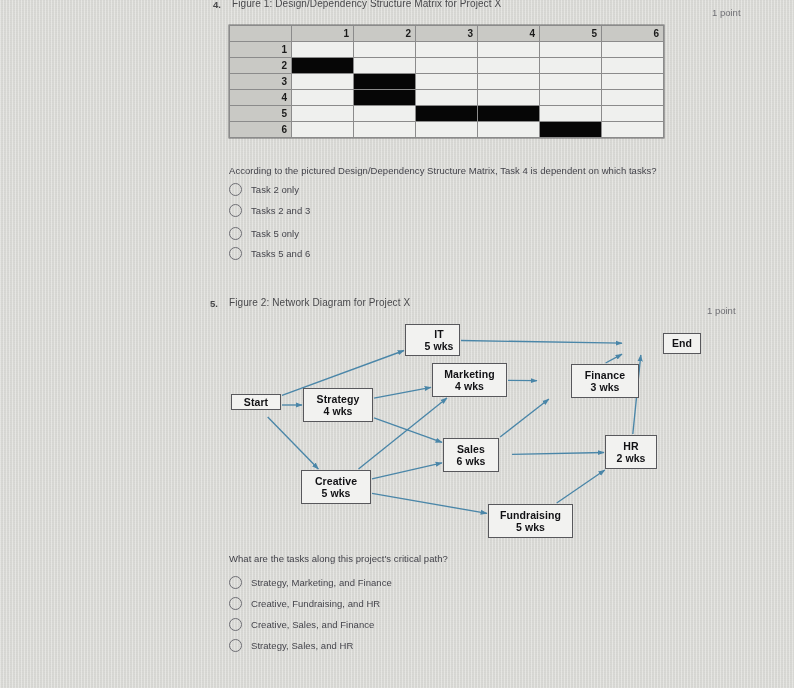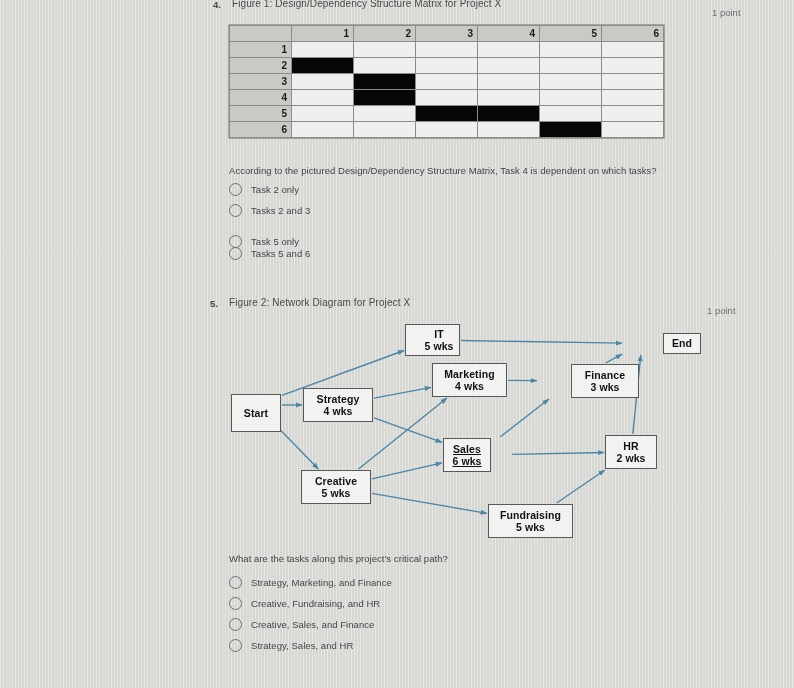--- a/index.html
+++ b/index.html
@@ -230,21 +230,21 @@
 <div class="prompt" style="left:229px; top:165px;">According to the pictured Design/Dependency Structure Matrix, Task 4 is dependent on which tasks?</div>
 
 <div class="option" style="left:229px; top:181px;">
   <span class="radio"></span>
   <span class="option-label">Task 2 only</span>
 </div>
 <div class="option" style="left:229px; top:202px;">
   <span class="radio"></span>
   <span class="option-label">Tasks 2 and 3</span>
 </div>
-<div class="option" style="left:229px; top:233px;align-items:center;">
+<div class="option" style="left:229px; top:225px;align-items:center;">
   <span class="radio"></span>
   <span class="option-label">Task 5 only</span>
 </div>
 <div class="option" style="left:229px; top:245px;">
   <span class="radio"></span>
   <span class="option-label">Tasks 5 and 6</span>
 </div>
 
 <div class="qnum" style="left:210px; top:298px;">5.</div>
 <div class="qtitle" style="left:229px; top:297px;">Figure 2: Network Diagram for Project X</div>
@@ -269,40 +269,40 @@
         <line x1="147.0" y1="173.3" x2="262.0" y2="193.4" stroke="#4a86a8" marker-end="url(#arrowhead)"></line>
         <line x1="283.0" y1="60.4" x2="312.0" y2="60.7" stroke="#4a86a8" marker-end="url(#arrowhead)"></line>
         <line x1="275.1" y1="117.0" x2="323.9" y2="79.0" stroke="#4a86a8" marker-end="url(#arrowhead)"></line>
         <line x1="287.0" y1="134.3" x2="379.0" y2="132.5" stroke="#4a86a8" marker-end="url(#arrowhead)"></line>
         <line x1="331.7" y1="183.0" x2="379.8" y2="150.0" stroke="#4a86a8" marker-end="url(#arrowhead)"></line>
         <line x1="380.6" y1="43.0" x2="397.0" y2="34.2" stroke="#4a86a8" marker-end="url(#arrowhead)"></line>
         <line x1="407.8" y1="114.0" x2="415.8" y2="35.0" stroke="#4a86a8" marker-end="url(#arrowhead)"></line>
       </g>
   </svg>
   <div id="node-layer">
-      <div class="node" style="left: 6px; top: 74px; width: 50px; height: 38px;">
+      <div class="node" style="left: 6px; top: 74px; width: 50px; height: 16px;">
         <span>Start</span>
       </div>
       <div class="node" style="left: 180px; top: 4px; width: 55px; height: 32px; padding-left: 13px;">
         <span>IT</span>
         <span>5 wks</span>
       </div>
       <div class="node" style="left: 78px; top: 68px; width: 70px; height: 34px;">
         <span>Strategy</span>
         <span>4 wks</span>
       </div>
       <div class="node" style="left: 76px; top: 150px; width: 70px; height: 34px;">
         <span>Creative</span>
         <span>5 wks</span>
       </div>
       <div class="node" style="left: 207px; top: 43px; width: 75px; height: 34px;">
         <span>Marketing</span>
         <span>4 wks</span>
       </div>
-      <div class="node" style="left: 218px; top: 118px; width: 48px; height: 34px; text-decoration: underline;">
+      <div class="node" style="left: 218px; top: 118px; width: 56px; height: 34px;">
         <span>Sales</span>
         <span>6 wks</span>
       </div>
       <div class="node" style="left: 263px; top: 184px; width: 85px; height: 34px;">
         <span>Fundraising</span>
         <span>5 wks</span>
       </div>
       <div class="node" style="left: 313px; top: 44px; width: 68px; height: 34px; margin-left: 33px;">
         <span>Finance</span>
         <span>3 wks</span>

